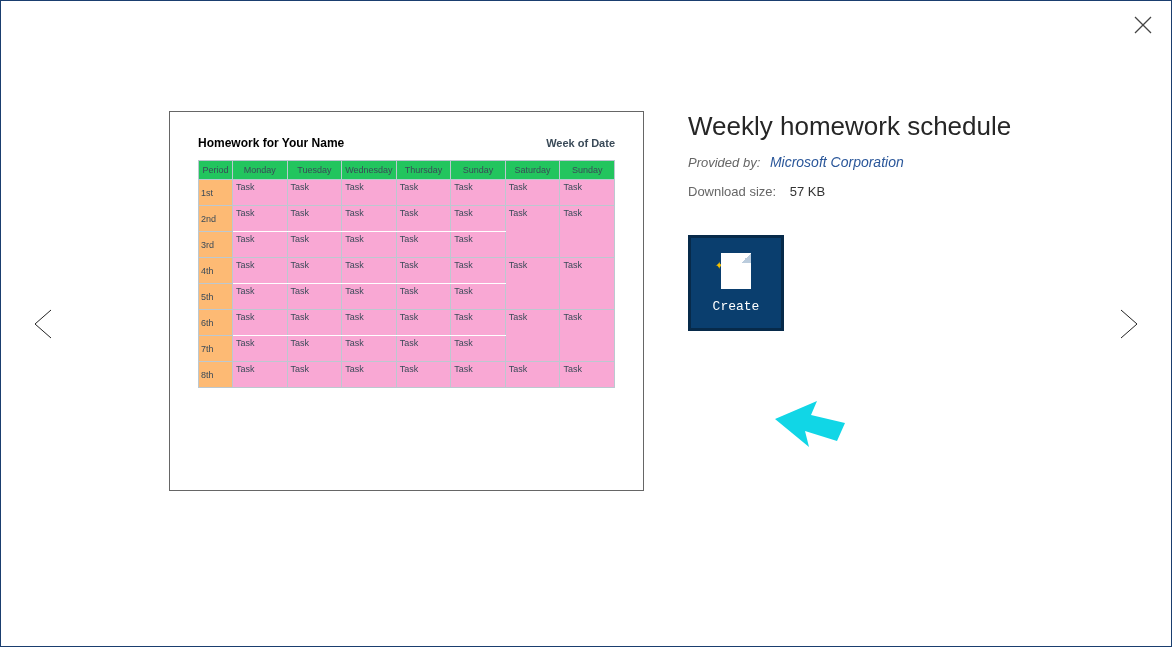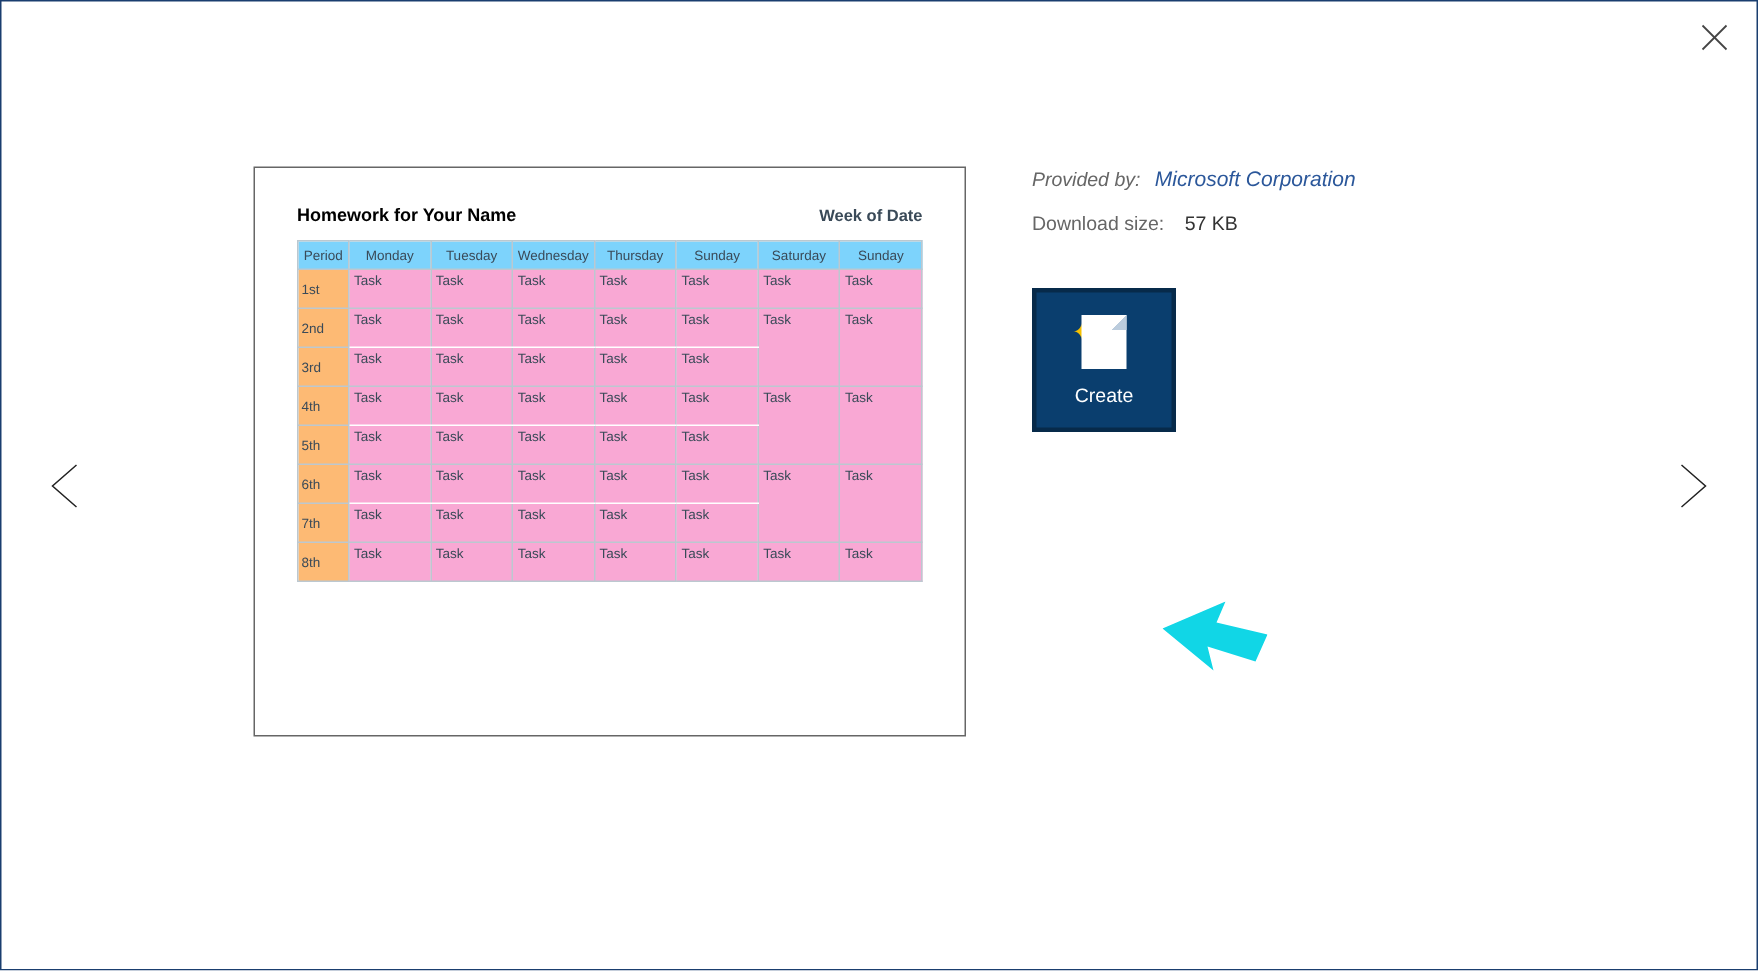--- a/index.html
+++ b/index.html
@@ -12,34 +12,34 @@
   .nav-right { right:26px; }
   .nav-arrow svg { width:36px; height:36px; stroke:#222; stroke-width:1; fill:none; }
   .content { position:absolute; left:168px; top:110px; width:880px; display:flex; }
   
   .preview { width:475px; height:380px; border:1px solid #666; background:#fff; padding:24px 28px; }
   .preview-header { display:flex; justify-content:space-between; align-items:baseline; margin-bottom:10px; }
   .preview-title { font-weight:bold; font-size:12px; color:#000; }
   .preview-week { font-weight:bold; font-size:11px; color:#3a4a58; }
   table.sched { border-collapse:collapse; width:100%; font-size:9px; color:#3a4a58; table-layout:fixed; }
   table.sched th, table.sched td { border:1px solid #bcc8d0; }
-  table.sched th { background:#7dd3fc; font-weight:normal; padding:4px 2px; text-align:center; }
+  table.sched th { background:#22c55e; font-weight:normal; padding:4px 2px; text-align:center; }
   table.sched td { padding:2px 3px 10px 3px; vertical-align:top; height:26px; background:#f9a8d4; }
   table.sched td.period { background:#fdba74; text-align:left; vertical-align:middle; width:34px; padding:4px 2px; }
   table.sched tbody tr td.merge-bottom { border-bottom-color:#fff; }
   table.sched th.period-head { width:34px; }
   
   .info { margin-left:44px; width:360px; }
   .tpl-title { font-size:26px; font-weight:350; color:#262626; margin:0 0 12px 0; letter-spacing:0; }
   .provided-row { font-size:13px; color:#666; margin-bottom:14px;font-style:italic; }
   .provided-row .provider { color:#2b579a; cursor:pointer; margin-left:6px; font-size:14px; }
   .desc { font-size:14px; line-height:1.4; color:#333; margin-bottom:16px; }
   .dl-row { font-size:13px; color:#666; margin-bottom:36px; }
   .dl-row .dl-val { color:#333; margin-left:10px; }
-  .create-btn { width:96px; height:96px; background:#0a3e6e; border:3px solid #072a4a; display:flex; flex-direction:column; align-items:center; justify-content:center; cursor:pointer; position:relative; }
+  .create-btn { width:96px; height:96px; background:#0a3e6e; border:3px solid #072a4a; display:flex; flex-direction:column; align-items:center; justify-content:center; cursor:pointer; position:relative;font-family:Liberation Mono, monospace; }
   .create-btn .doc-icon { width:30px; height:36px; background:#fff; position:relative; }
   .create-btn .doc-icon::after { content:""; position:absolute; top:0; right:0; width:10px; height:10px; background:linear-gradient(135deg,#fff 0 50%, #bcd 50% 100%); }
   .create-btn .spark { position:absolute; top:18px; left:24px; color:#f5c000; font-size:14px; }
   .create-label { color:#fff; font-size:13px; margin-top:10px; }
   .cursor-arrow { position:absolute; left:774px; top:400px; pointer-events:none; }
   .cursor-arrow svg { width:70px; height:50px; }
 </style>
 </head>
 <body>
 
@@ -156,20 +156,21 @@
               <td>Task</td>
               <td>Task</td>
               <td>Task</td>
               <td>Task</td>
             </tr>
           </tbody>
       </table>
     </div>
 
     <div class="info">
+      <h1 class="tpl-title">Weekly homework schedule</h1>
       <div class="provided-row">
         <span>Provided by:</span>
         <span class="provider">Microsoft Corporation</span>
       </div>
       <div class="dl-row">
         <span>Download size:</span>
         <span class="dl-val">57 KB</span>
       </div>
       <div class="create-btn">
         <span class="spark">✦</span>

